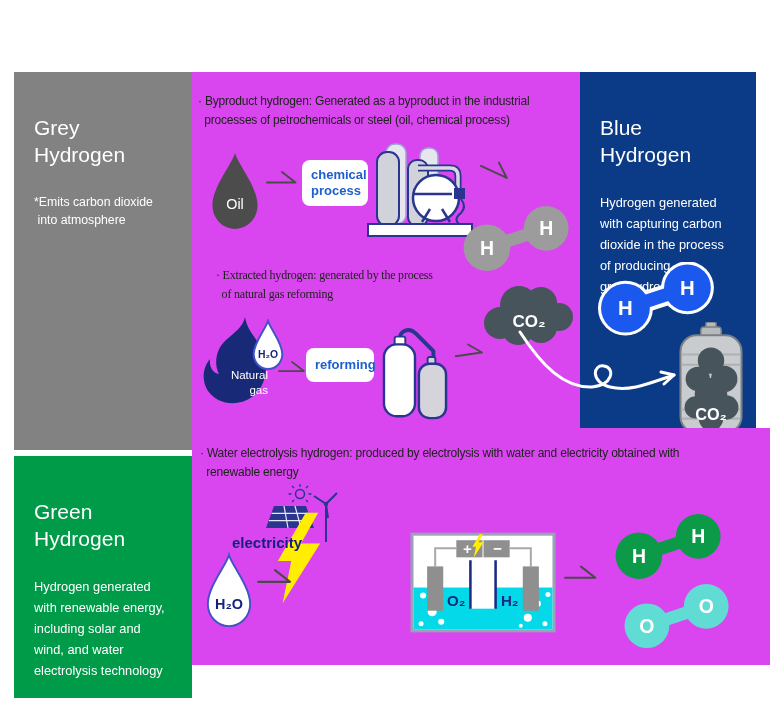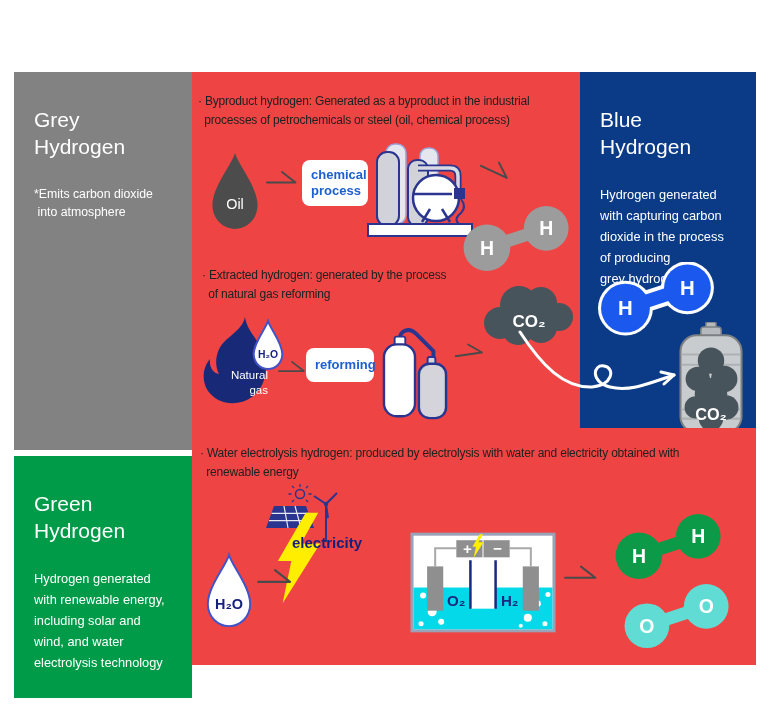--- a/index.html
+++ b/index.html
@@ -4,40 +4,40 @@
 <style>
   html,body { margin:0; padding:0; background:#fff; }
   .canvas { position:relative; width:770px; height:704px; background:#ffffff;
             font-family:"Liberation Sans", sans-serif; overflow:hidden; }
   .title { position:absolute; left:40px; top:26px; margin:0; font-size:23px;
            font-weight:700; color:#004190; letter-spacing:.2px; }
   .panel { position:absolute; box-sizing:border-box; padding:26px 6px 0 20px; color:#fff; }
   .panel-grey  { left:14px;  top:72px;  width:178px; height:378px; background:#828282; }
   .panel-blue  { left:580px; top:72px;  width:176px; height:428px; background:#0b3b86; }
   .panel-green { left:14px;  top:456px; width:178px; height:242px; background:#009b48; }
-  .panel-title { font-size:21px; line-height:1.3; margin:8px 0 24px 0; font-weight:400; }
+  .panel-title { font-size:21px; line-height:1.3; margin:16px 0 24px 0; font-weight:400; }
   .panel-desc  { font-size:12.8px; line-height:1.64; }
   .panel-note  { font-size:12.3px; line-height:1.5; margin-top:22px; }
   .pw { white-space:pre-wrap; }
-  .mid { position:absolute; background:#ef4444; }
+  .mid { position:absolute; background:#d946ef;padding-left:20px; }
   #mid-top    { left:192px; top:72px;  width:388px; height:378px; }
   #mid-bottom { left:192px; top:428px; width:564px; height:237px; }
   .abs { position:absolute; }
   .bullet { font-size:12px; letter-spacing:-0.2px; line-height:1.55; color:#212121;
             white-space:pre-wrap; }
   .pbox { background:#fff; border-radius:8px; color:#1c5fd0; font-weight:700;
           font-size:13px; line-height:1.25; display:flex; align-items:center;
           box-sizing:border-box; padding:5px 9px; white-space:pre-line; }
   .icon-label { position:absolute; color:#fff; text-align:right; white-space:pre-line; }
   svg { display:block; }
   svg text { font-family:"Liberation Sans", sans-serif; }
   .rot25  { transform:rotate(25deg); }
   .rotm8  { transform:rotate(-8deg); }
   .curvy  { z-index:5; }
-  .elec-label { color:#151f7d; font-weight:700; font-size:15px; text-align:right; }
+  .elec-label { color:#151f7d; font-weight:700; font-size:15px; text-align:left; }
 </style>
 </head>
 <body>
 
 <div class="canvas">
 
 
   <section class="panel panel-grey">
     <div class="panel-title pw">Grey
 Hydrogen</div>
@@ -82,21 +82,21 @@
     </svg>
 
     <svg class="abs" style="left:268px; top:132px;" width="118" height="70" viewBox="0 0 120 72">
       <line x1="27" y1="45" x2="88" y2="25" stroke="#9c9c9c" stroke-width="13"></line>
       <circle cx="27" cy="45" r="24" fill="#9c9c9c"></circle>
       <circle cx="88" cy="25" r="23" fill="#9c9c9c"></circle>
       <text x="27" y="52" text-anchor="middle" fill="#fff" font-size="20" font-weight="bold">H</text>
       <text x="88" y="32" text-anchor="middle" fill="#fff" font-size="20" font-weight="bold">H</text>
     </svg>
 
-    <div class="abs bullet" style="left:10px; top:194px; width:340px;">· Extracted hydrogen: generated by the process
+    <div class="abs bullet" style="left:24px; top:194px; width:340px;font-family:Liberation Serif, serif;">· Extracted hydrogen: generated by the process
   of natural gas reforming</div>
 
     <svg class="abs" style="left:6px; top:243px;" width="74" height="100" viewBox="0 0 74 100">
       <path d="M47 2 C49 16 60 24 65 37 C71 52 68 72 54 82 C40 92 20 90 10 76 C3 65 5 52 12 44 C11 52 15 58 21 59 C15 47 19 33 28 25 C37 17 45 12 47 2 Z" fill="#182a77"></path>
     </svg>
     <div class="abs icon-label" style="left:10px; top:296px; width:66px; font-size:11.5px; line-height:1.3;">Natural
 gas</div>
 
     <svg class="abs" style="left:56px; top:247px;" width="40" height="52" viewBox="0 0 60 80">
       <path d="M30 3 C27 14 8 36 8 54 C8 67 18 77 30 77 C42 77 52 67 52 54 C52 36 33 14 30 3 Z" fill="#fff" stroke="#4153c8" stroke-width="3"></path>

